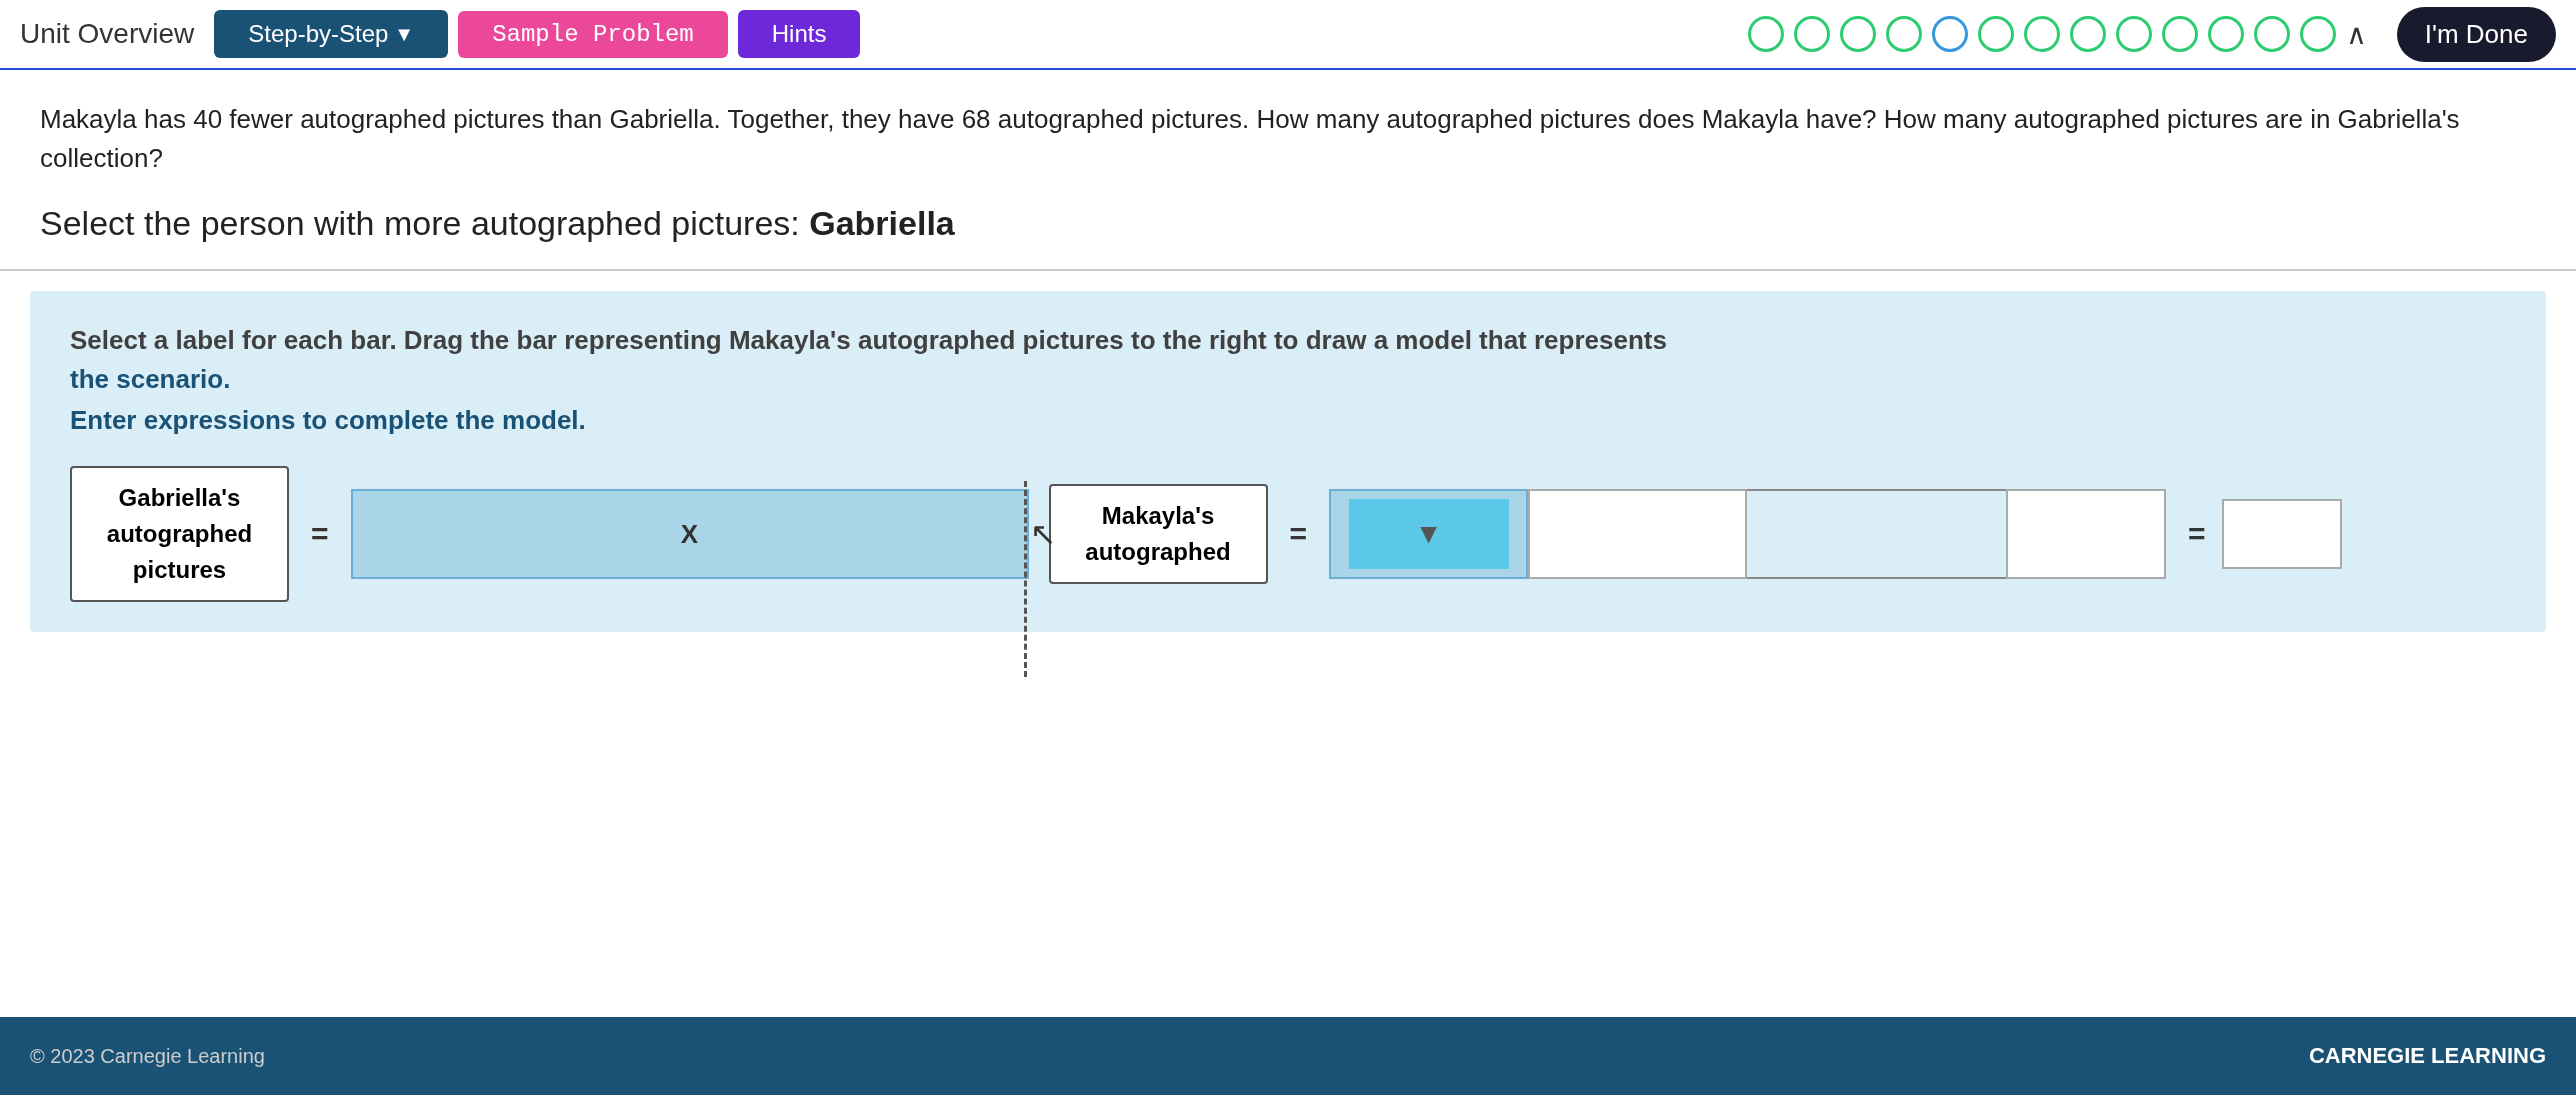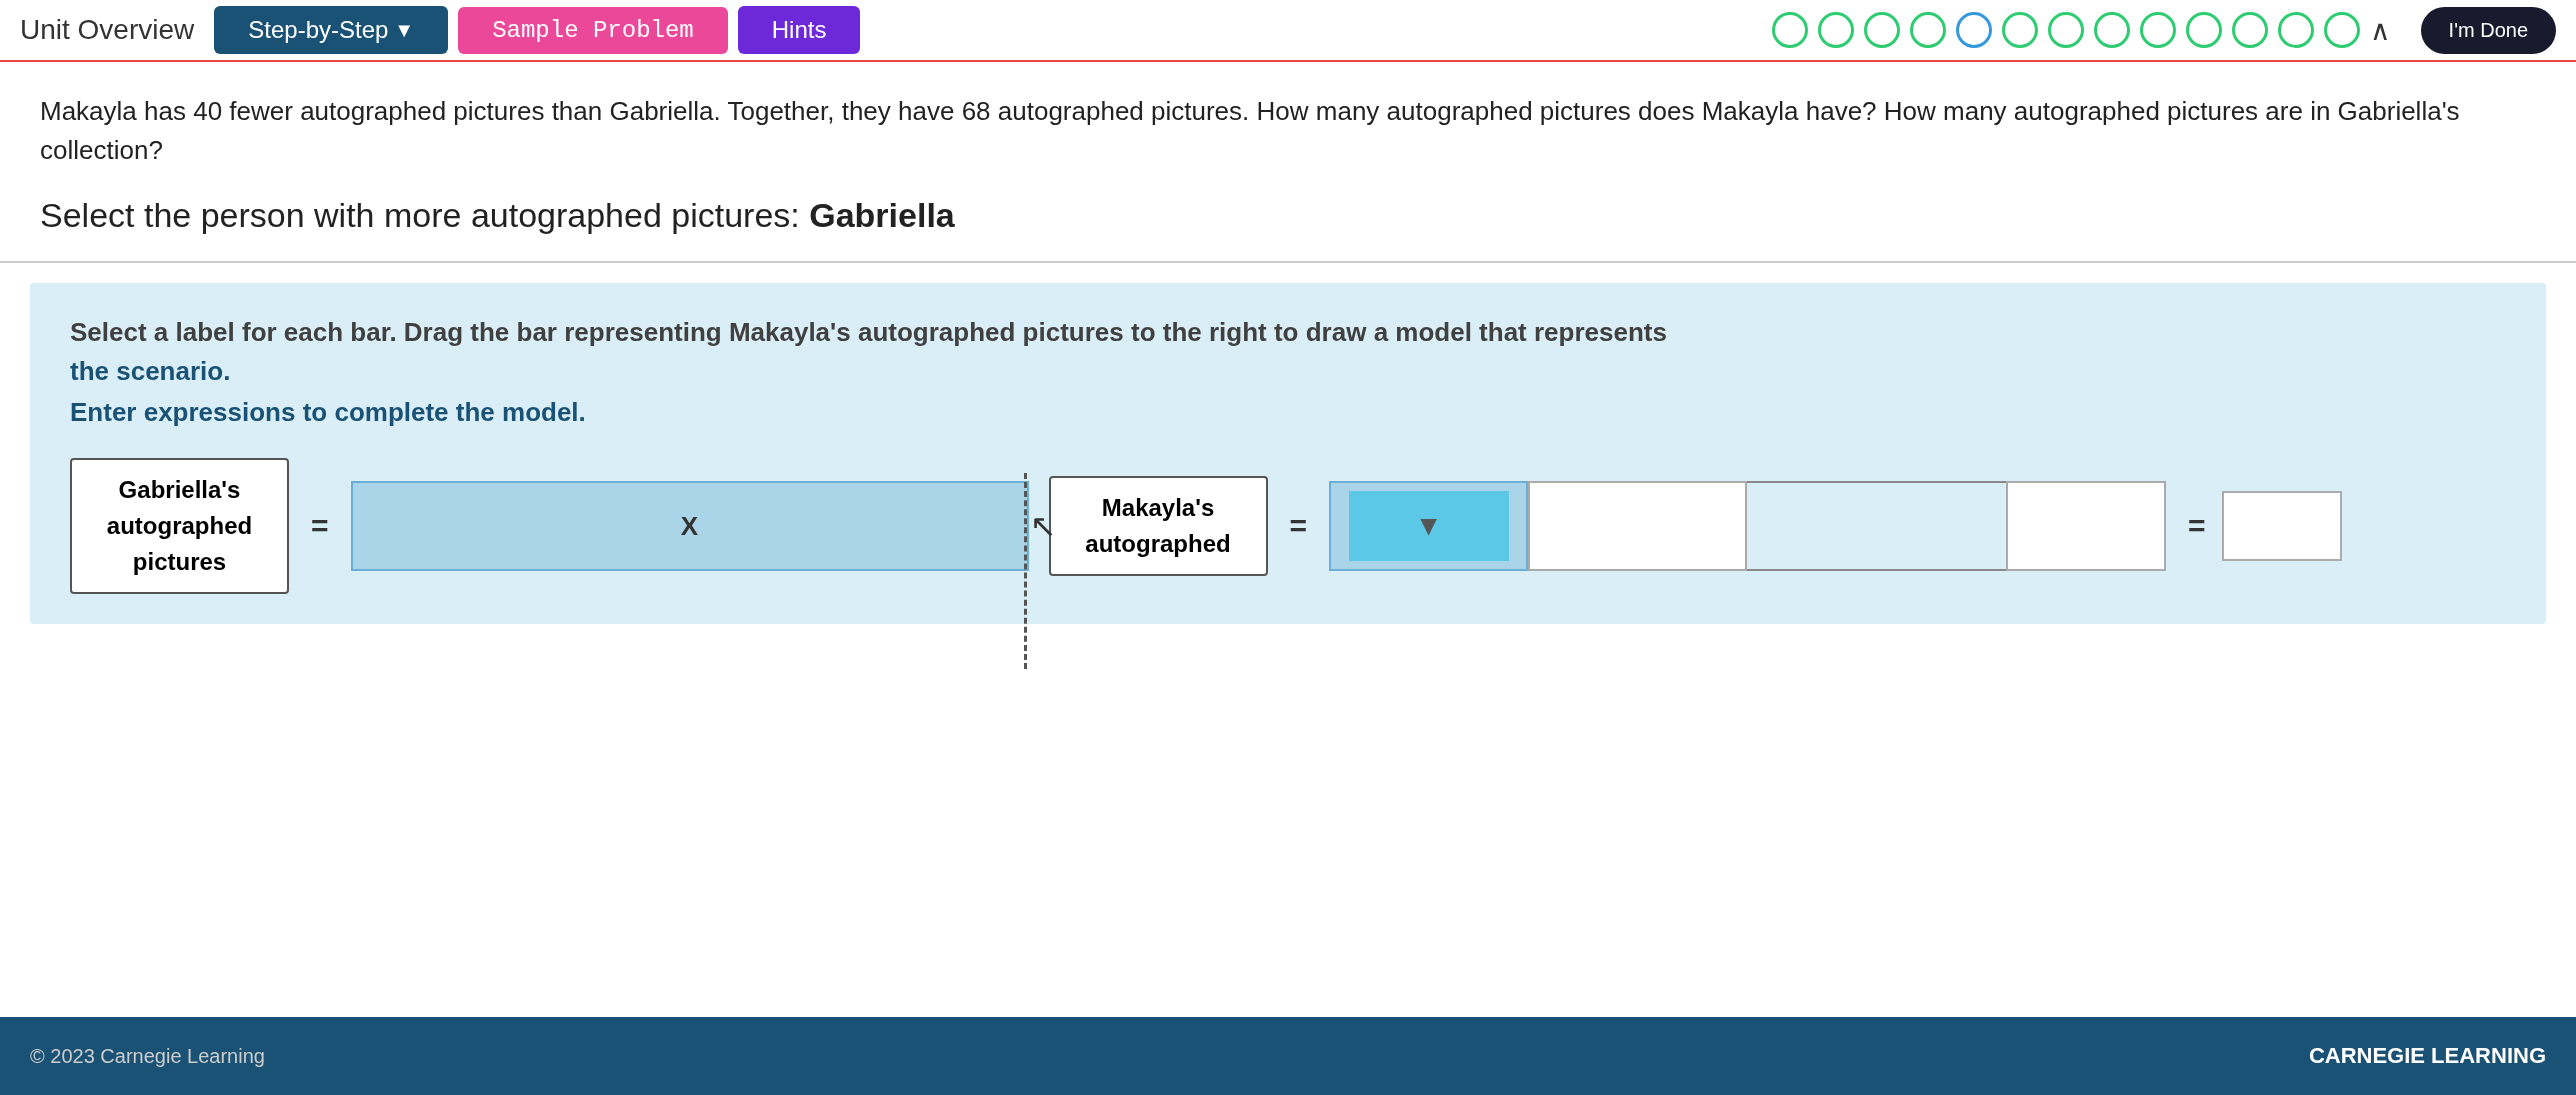--- a/index.html
+++ b/index.html
@@ -9,24 +9,24 @@
       width: 2576px;
       min-height: 1096px;
       overflow-x: hidden;
     }
 
     
     .top-nav {
       display: flex;
       align-items: center;
       padding: 10px 20px;
-      border-bottom: 2px solid #ef4444;
+      border-bottom: 2px solid #1d4ed8;
       gap: 10px;
       background: #fff;
-      height: 62px;
+      height: 70px;
     }
     .nav-unit-overview {
       font-size: 28px;
       color: #333;
       font-weight: 500;
       margin-right: 10px;
       cursor: pointer;
     }
     .nav-btn {
       padding: 10px 34px;
@@ -72,21 +72,21 @@
     .nav-chevron {
       font-size: 28px;
       color: #333;
       cursor: pointer;
     }
     .nav-done {
       background: #1a1a2e;
       color: #fff;
       padding: 12px 28px;
       border-radius: 30px;
-      font-size: 20px;
+      font-size: 26px;
       border: none;
       cursor: pointer;
     }
 
     
     .problem-area {
       padding: 30px 40px 20px 40px;
       font-size: 26px;
       color: #222;
       line-height: 1.5;

